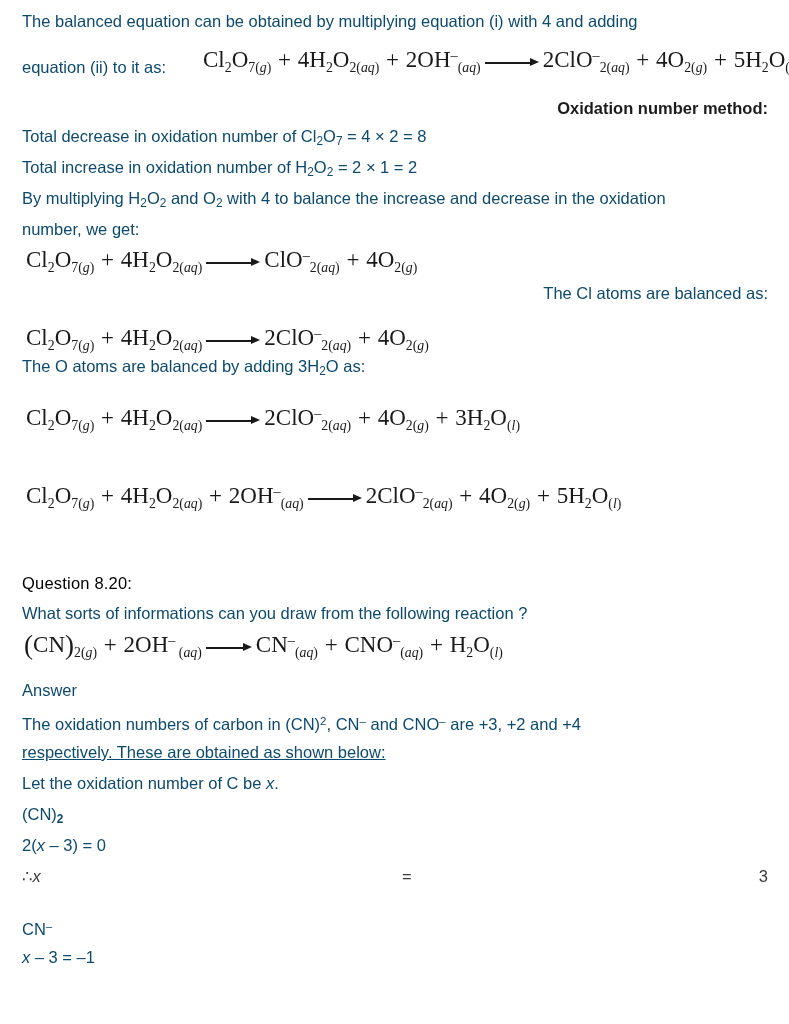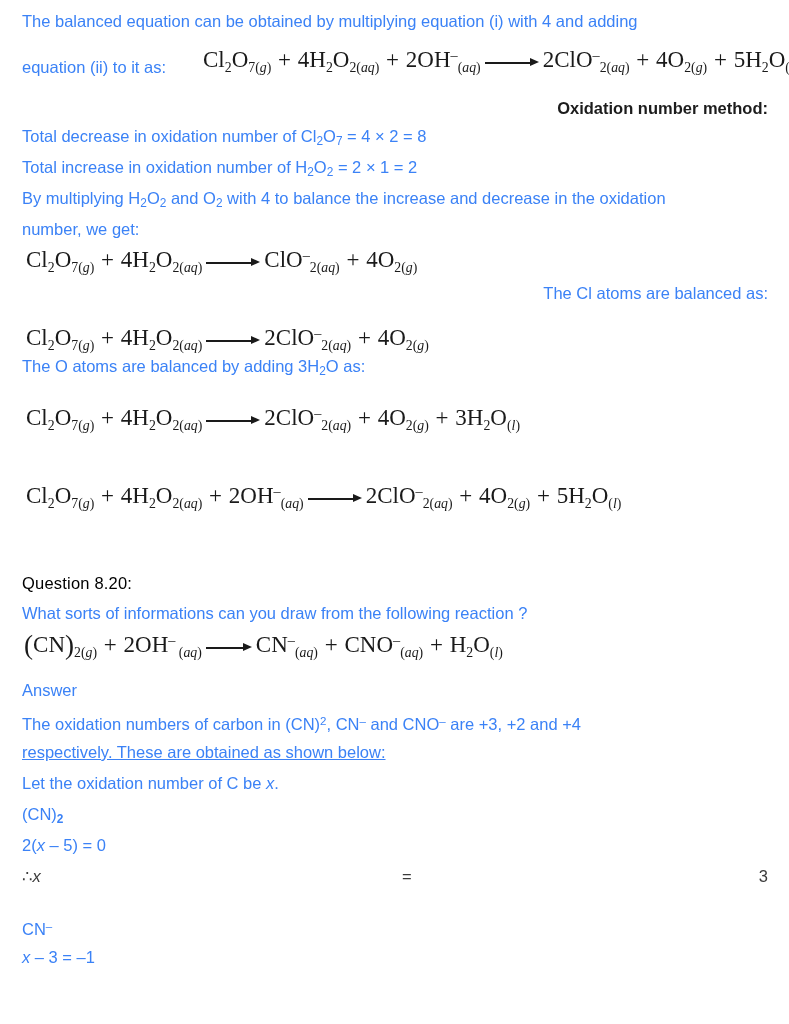--- a/index.html
+++ b/index.html
@@ -26,21 +26,21 @@
     background: #ffffff;
   }
 
   
   .para {
     position: absolute;
     left: 22px;
     width: 746px;
     font-size: 16.5px;
     line-height: 31px;
-    color: #3b82f6;
+    color: #0c4a6e;
     text-align: justify;
     text-justify: inter-word;
   }
   .para.nojust {
     text-align: left;
   }
   .para.bold {
     font-weight: bold;
     color: #1c1c1c;
   }
@@ -221,21 +221,21 @@
 
   <div class="para nojust" style="top:768px;">
     <span>Let the oxidation number of C be </span><span class="ital">x</span><span>.</span>
   </div>
 
   <div class="para nojust" style="top:799px;">
     <span>(CN)</span><sub style="font-weight:bold;">2</sub>
   </div>
 
   <div class="para nojust" style="top:830px;">
-    <span>2(</span><span class="ital">x</span><span> – 5) = 0</span>
+    <span>2(</span><span class="ital">x</span><span> – 3) = 0</span>
   </div>
 
   <div class="spreadrow" style="top:861px;">
     <span><span>∴</span><span class="ital">x</span></span>
     <span class="mid">=</span>
     <span>3</span>
   </div>
 
   <div class="para nojust" style="top:911px;">
     <span>CN</span><sup>–</sup>

